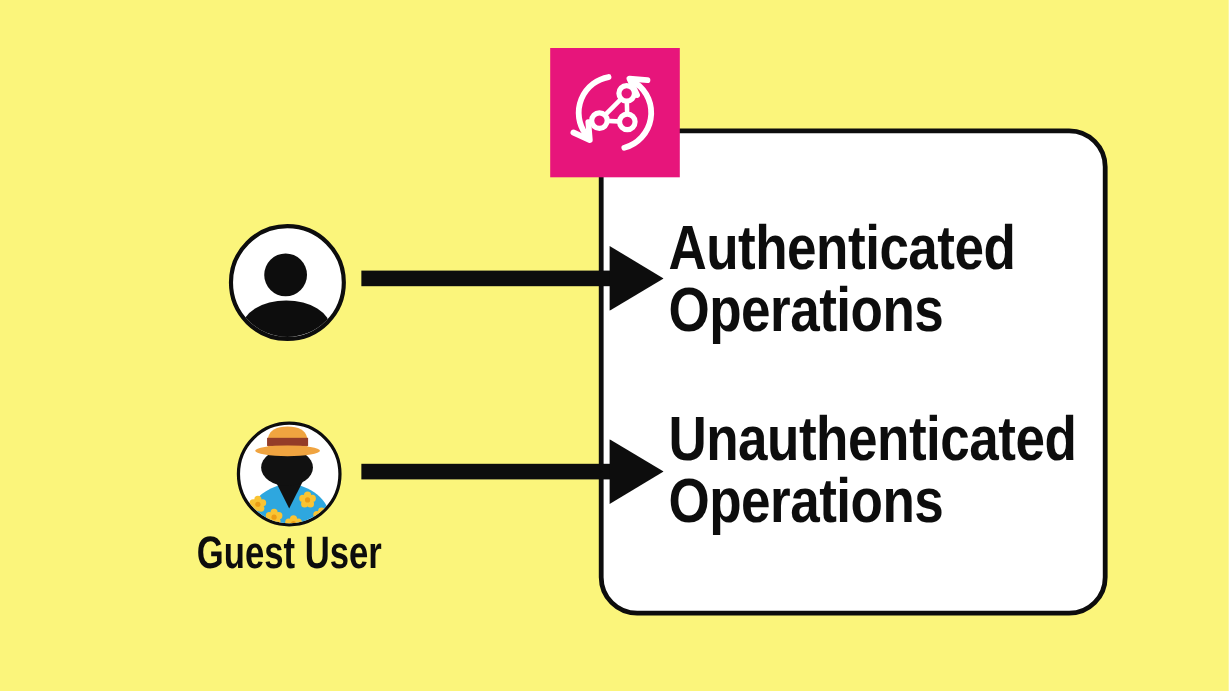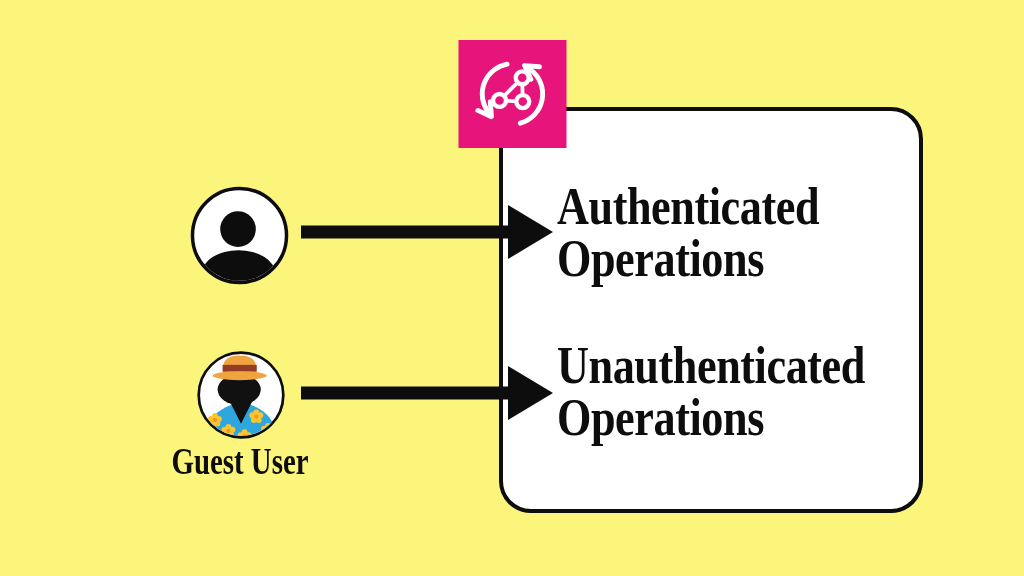--- a/index.html
+++ b/index.html
@@ -1,17 +1,17 @@
 <!DOCTYPE html>
 <html><head>
 <meta charset="utf-8">
 <style>
   html,body{margin:0;padding:0;}
   body{width:1024px;height:576px;overflow:hidden;font-family:"Liberation Sans","DejaVu Sans",sans-serif;}
-  .canvas{position:relative;width:1024px;height:576px;background:#FBF57B;font-family:Liberation Serif, serif;}
+  .canvas{position:relative;width:1024px;height:576px;background:#FBF57B;}
 
   
   .ops-box{
     position:absolute;left:499px;top:107px;width:424px;height:406px;
     box-sizing:border-box;background:#FFFFFF;border:4px solid #0D0D0D;border-radius:32px;
     z-index:1;
   }
   .op-label{
     position:absolute;left:54px;width:390px;
     font-size:52px;line-height:52px;font-weight:bold;color:#0D0D0D;

